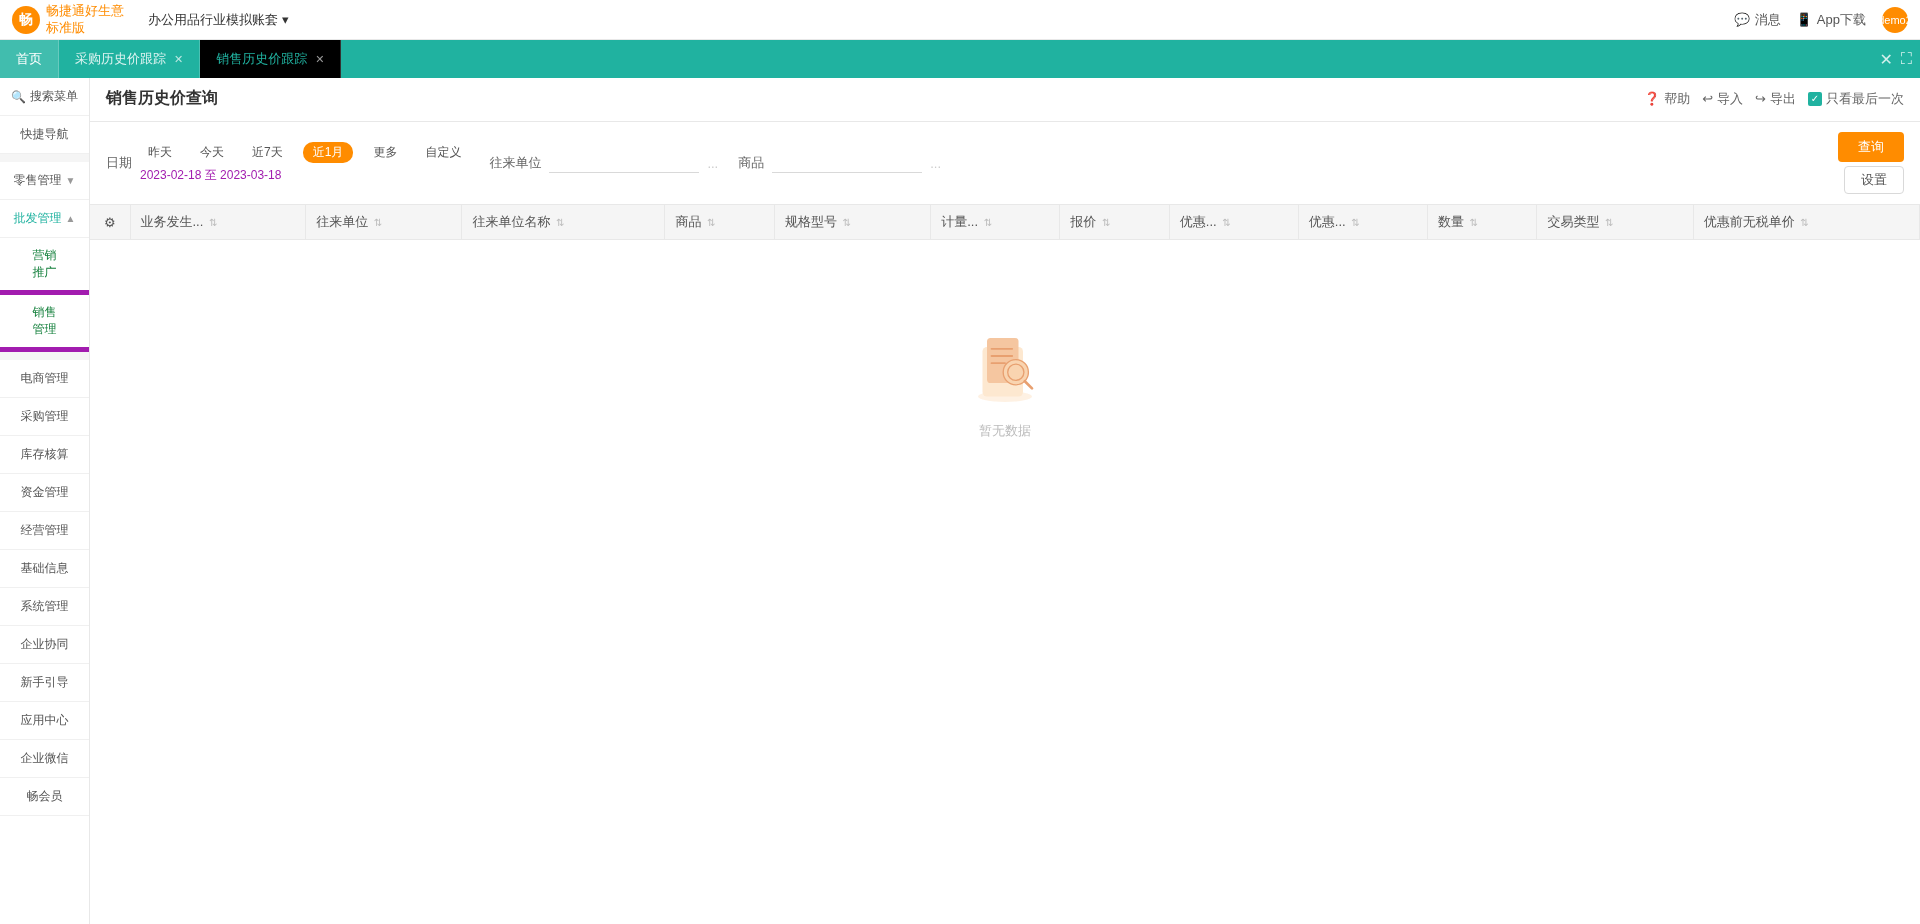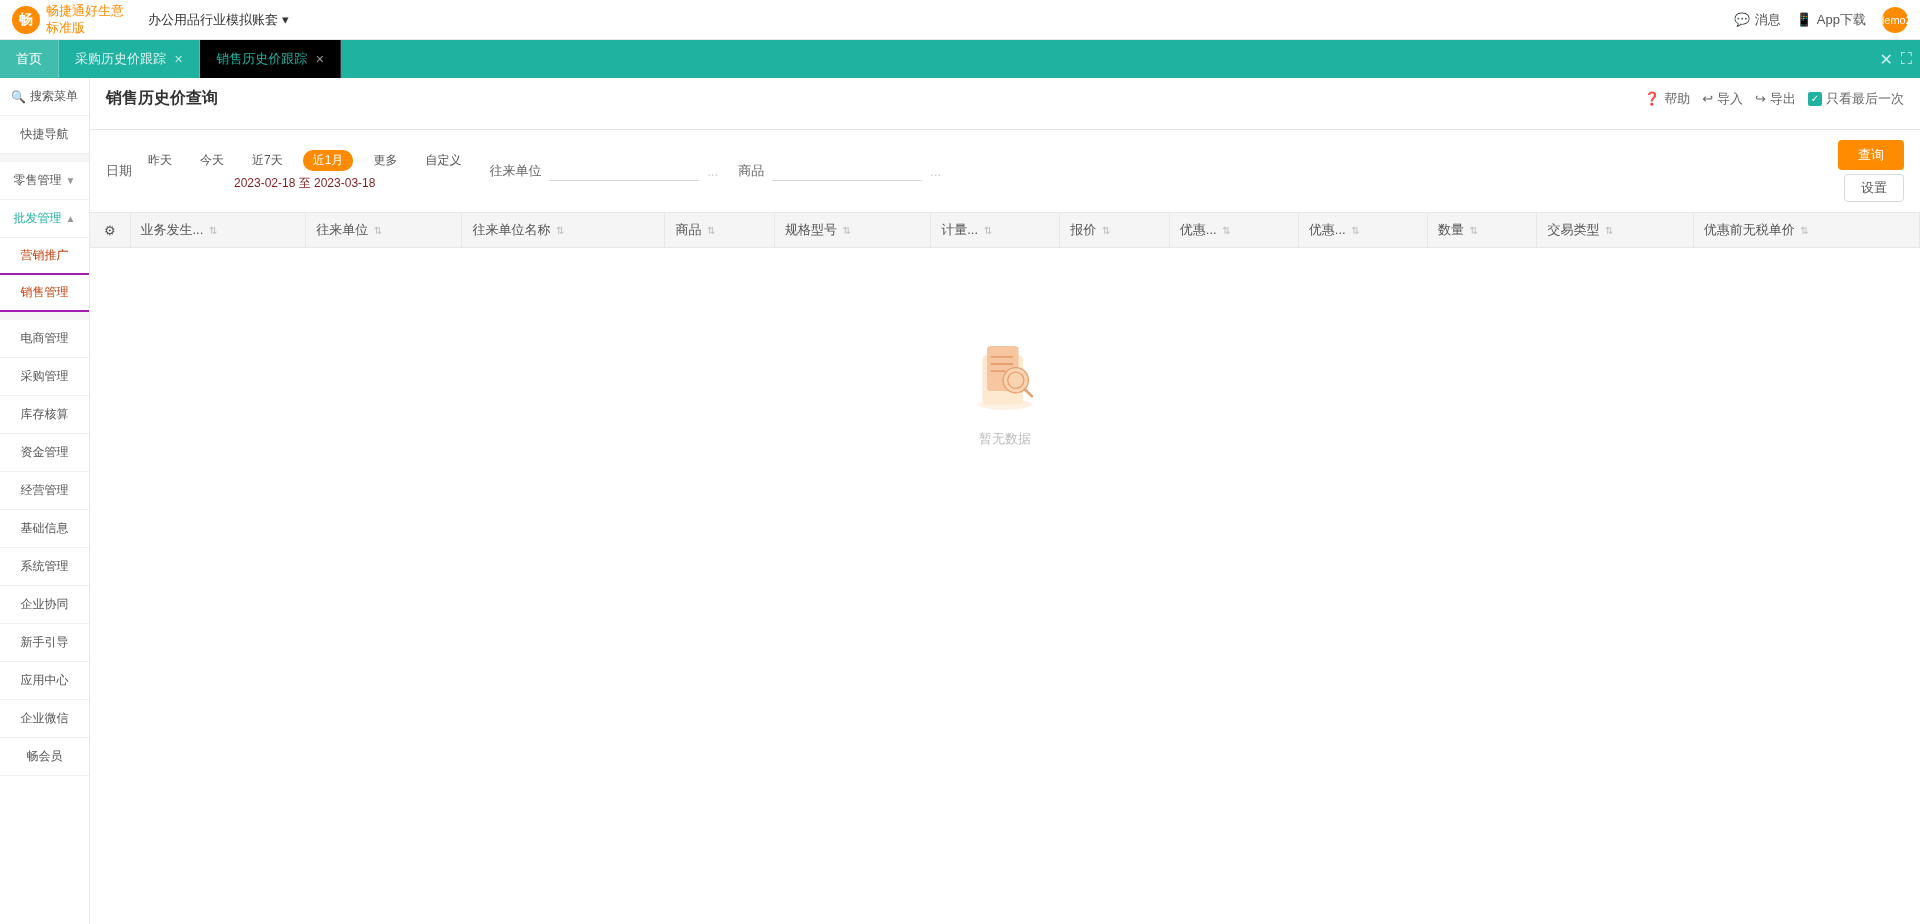--- a/index.html
+++ b/index.html
@@ -74,40 +74,40 @@
       display: flex;
       align-items: center;
       justify-content: center;
       gap: 4px;
       white-space: nowrap;
     }
     .sidebar-item.active { color: #20b2a0; }
     .sidebar-item .arrow { font-size: 10px; color: #999; }
     .sidebar-divider { height: 8px; background: #f5f5f5; }
     .sidebar-sub-item {
-      padding: 9px 12px;
-      color: #c2410c;
+      padding: 9px 29px;
+      color: #15803d;
       font-size: 12px;
       cursor: pointer;
-      border-bottom: 2px solid #a21caf;
+      border-bottom: 5px solid #a21caf;
       text-align: center;
     }
 
     
     .content-area {
       flex: 1;
       display: flex;
       flex-direction: column;
       overflow: hidden;
       background: #fff;
     }
 
     
     .page-header {
-      padding: 10px 16px 20px;
+      padding: 10px 16px 12px;
       border-bottom: 1px solid #e8e8e8;
       display: flex;
       align-items: center;
       justify-content: space-between;
     }
     .page-title { font-size: 16px; font-weight: 600; color: #333; }
     .page-actions { display: flex; align-items: center; gap: 12px; color: #666; font-size: 13px; }
     .page-actions span { cursor: pointer; display: flex; align-items: center; gap: 4px; }
     .page-actions .checkbox-label { display: flex; align-items: center; gap: 4px; }
     .checkbox-checked { width: 14px; height: 14px; background: #20b2a0; border-radius: 2px; display: flex; align-items: center; justify-content: center; color: white; font-size: 10px; }
@@ -119,21 +119,21 @@
       display: flex;
       align-items: center;
       gap: 20px;
       flex-wrap: wrap;
     }
     .filter-group { display: flex; align-items: center; gap: 8px; }
     .filter-label { color: #666; font-size: 13px; white-space: nowrap; }
     .date-btns { display: flex; gap: 12px; align-items: center; }
     .date-btn { padding: 2px 8px; border-radius: 3px; cursor: pointer; font-size: 12px; color: #555; }
     .date-btn.active { background: #ff8c00; color: white; border-radius: 10px; padding: 2px 10px; }
-    .date-range { color: #7f1d1d; font-size: 12px; margin-top: 2px; text-align: center; }
+    .date-range { color: #a21caf; font-size: 12px; margin-top: 2px; }
     .filter-input { border: none; border-bottom: 1px solid #d9d9d9; outline: none; padding: 2px 6px; font-size: 13px; width: 150px; color: #333; background: transparent; }
     .filter-dots { color: #ccc; cursor: pointer; }
     .btn-query {
       background: #ff8c00;
       color: white;
       border: none;
       padding: 6px 20px;
       border-radius: 4px;
       cursor: pointer;
       font-size: 13px;

